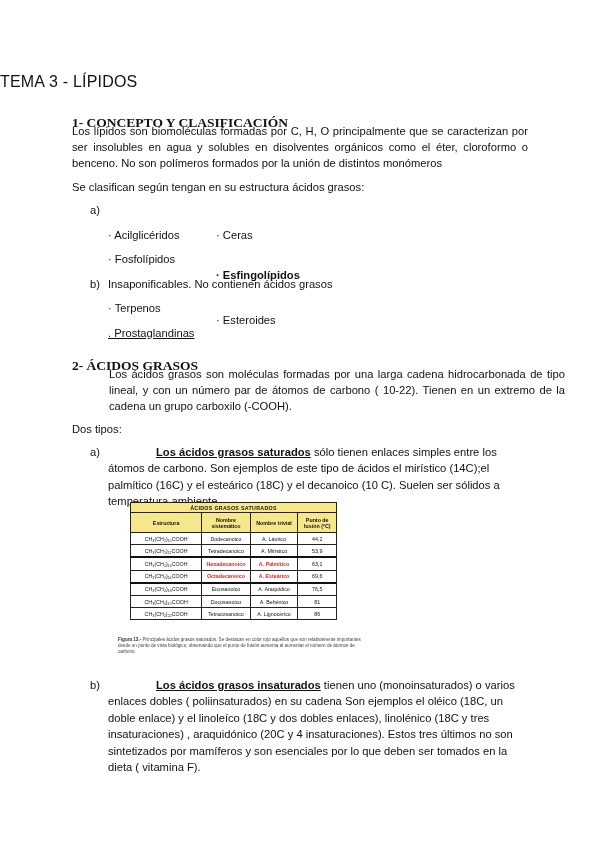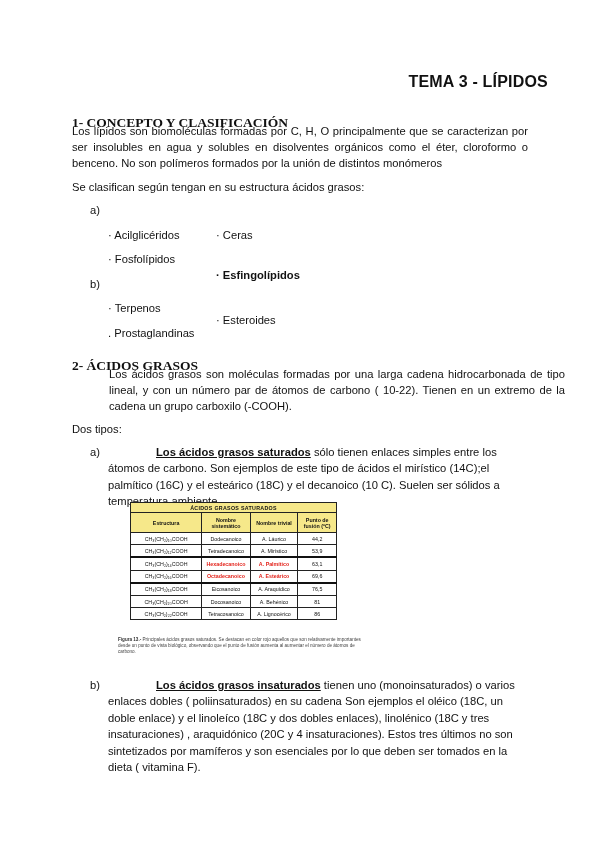--- a/index.html
+++ b/index.html
@@ -1,18 +1,18 @@
 <!DOCTYPE html>
 <html><head>
 <meta charset="utf-8">
 <style>
   html, body { margin: 0; padding: 0; background: #ffffff; }
   body { width: 600px; height: 848px; position: relative; overflow: hidden; font-family: "Liberation Sans", sans-serif; color: #111; }
   .page { position: absolute; left: 0; top: 0; width: 600px; height: 848px; }
-  .title { position: absolute; top: 73px; left: 0; width: 548px; text-align: right; font-weight: bold; font-size: 16px; letter-spacing: 0.2px; }
+  .title { position: absolute; top: 73px; left: 0; width: 548px; text-align: left; font-weight: normal; font-size: 16px; letter-spacing: 0.2px; }
   .h1 { position: absolute; left: 72px; font-family: "Liberation Serif", serif; font-weight: bold; font-size: 13.5px; margin-top: 8px; }
   .para { position: absolute; left: 72px; width: 456px; font-size: 11.2px; line-height: 16px; text-align: justify; }
   .line { position: absolute; font-size: 11.2px; line-height: 14px; white-space: nowrap; }
   .lbl { position: absolute; font-size: 11.2px; line-height: 14px; }
   .u { font-weight: bold; text-decoration: underline; padding-left: 48px; }
   .block { position: absolute; left: 108px; width: 420px; font-size: 11.2px; line-height: 16.4px; }
 
   
   .figtable { position: absolute; left: 130px; top: 502px; width: 207px; border-collapse: collapse; font-size: 5.3px; }
   .figtable td, .figtable th { border: 1px solid #222; text-align: center; padding: 0; height: 11.2px; }
@@ -36,24 +36,25 @@
   <div class="line" style="left:72px; top:180px;">Se clasifican según tengan en su estructura ácidos grasos:</div>
 
   <div class="lbl" style="left:90px; top:203px;">a)</div>
 
   <div class="line" style="left:108px; top:228px;">· Acilglicéridos</div>
   <div class="line" style="left:216px; top:228px;">· Ceras</div>
   <div class="line" style="left:108px; top:252px;">· Fosfolípidos</div>
   <div class="line" style="left:216px; top:268px;font-weight:bold;">· Esfingolípidos</div>
 
   <div class="lbl" style="left:90px; top:277px;">b)</div>
+  <div class="line" style="left:108px; top:277px;">Insaponificables. No contienen ácidos grasos</div>
 
   <div class="line" style="left:108px; top:301px;">· Terpenos</div>
   <div class="line" style="left:216px; top:301px;margin-top:12px;">· Esteroides</div>
-  <div class="line" style="left:108px; top:326px;">. Prostaglandinas</div>
+  <div class="line" style="left:108px; top:326px;text-decoration:underline;">. Prostaglandinas</div>
 
   <div class="h1" style="top:350px;">2- ÁCIDOS GRASOS</div>
   <div class="para" style="top:366px;margin-left:37px;">Los ácidos grasos son moléculas formadas por una larga cadena hidrocarbonada de tipo lineal, y con un número par de átomos de carbono ( 10-22). Tienen en un extremo de la cadena un grupo carboxilo (-COOH).</div>
 
   <div class="line" style="left:72px; top:422px;">Dos tipos:</div>
 
   <div class="lbl" style="left:90px; top:445px;">a)</div>
   <div class="block" style="top:444px;"><span class="u">Los ácidos grasos saturados</span><span> sólo tienen enlaces simples entre los átomos de carbono. Son ejemplos de este tipo de ácidos el mirístico (14C);el palmítico (16C) y el esteárico (18C) y el decanoico (10 C). Suelen ser sólidos a temperatura ambiente.</span></div>
 
   <table class="figtable">

